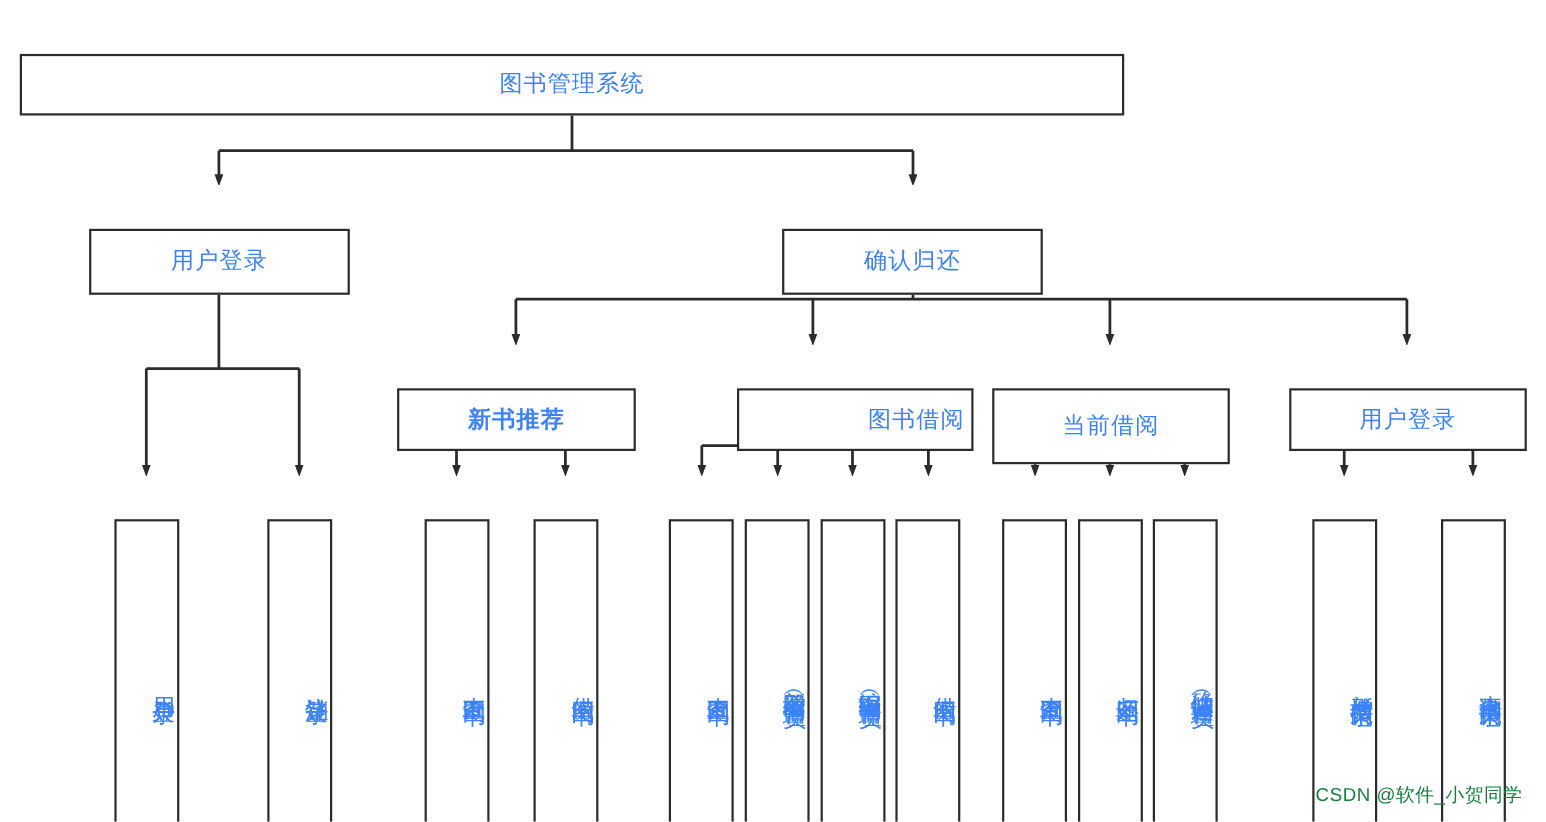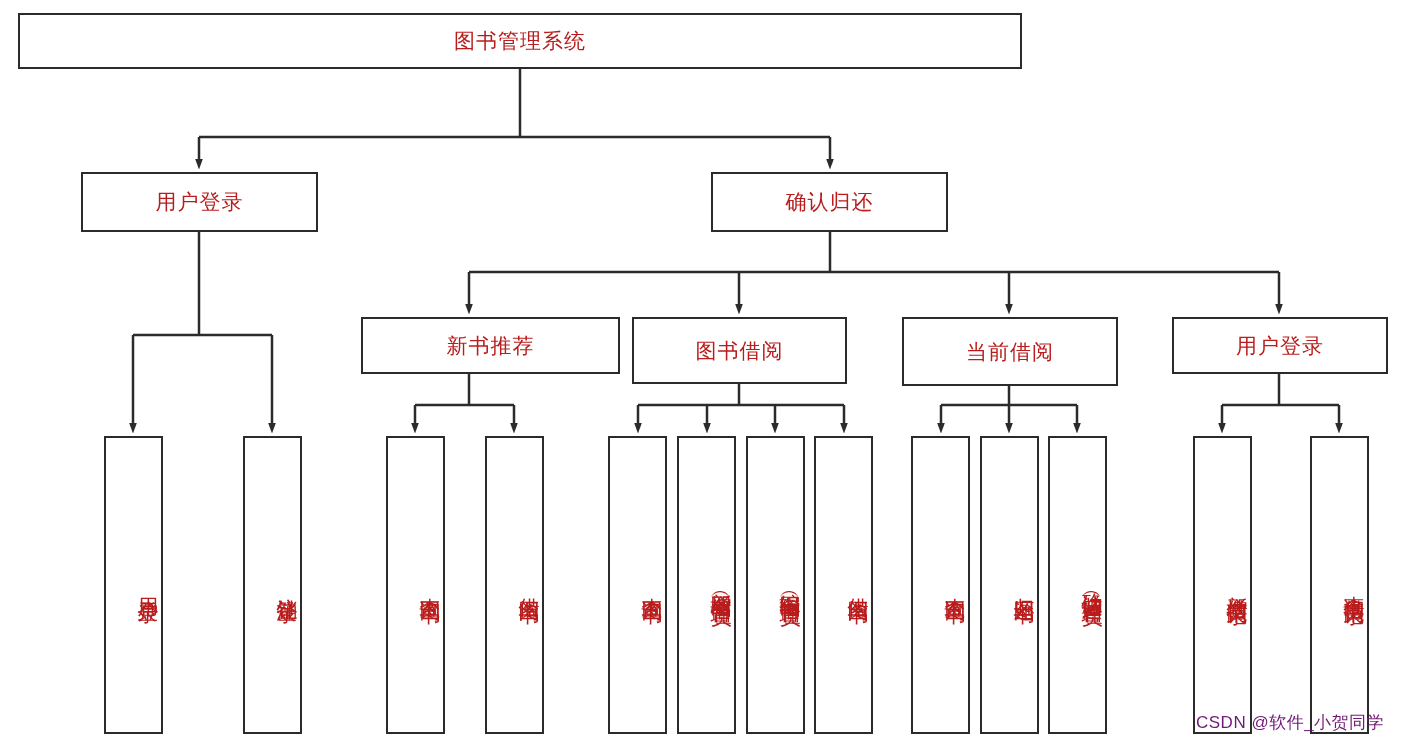--- a/index.html
+++ b/index.html
@@ -27,22 +27,23 @@
     pointer-events: none;
   }
   .node {
     position: absolute;
     box-sizing: border-box;
     background: #ffffff;
     border: 2px solid #2b2b2b;
     display: flex;
     align-items: center;
     justify-content: center;
-    color: #b91c1c;
+    color: #3b82f6;
     z-index: 2;
+    margin-top: 36px;
   }
   .node.horiz {
     font-size: 21px;
     letter-spacing: 1px;
     line-height: 1.2;
     padding: 0 6px;
   }
   .node.root {
     font-size: 21px;
   }
@@ -59,21 +60,21 @@
   }
   .node.vert span {
     writing-mode: vertical-rl;
     text-orientation: upright;
   }
   .watermark {
     position: absolute;
     left: 1196px;
     top: 711px;
     font-size: 17px;
-    color: #701a75;
+    color: #15803d;
     letter-spacing: 0.5px;
     white-space: nowrap;
     z-index: 3;
   }
 </style>
 </head>
 <body>
 
 <div id="canvas">
 
@@ -131,24 +132,24 @@
     <span>图书管理系统</span>
   </div>
 
   <div class="node horiz" style="left:81px; top:172px; width:237px; height:60px;">
     <span>用户登录</span>
   </div>
   <div class="node horiz" style="left:711px; top:172px; width:237px; height:60px;">
     <span>确认归还</span>
   </div>
 
-  <div class="node horiz" style="left:361px; top:317px; width:259px; height:57px;">
+  <div class="node horiz" style="left:361px; top:317px; width:217px; height:57px;font-weight:bold;">
     <span>新书推荐</span>
   </div>
-  <div class="node horiz" style="left:632px; top:317px; width:215px; height:67px;">
+  <div class="node horiz" style="left:670px; top:317px; width:215px; height:57px;justify-content:flex-end;">
     <span>图书借阅</span>
   </div>
   <div class="node horiz" style="left:902px; top:317px; width:216px; height:69px;">
     <span>当前借阅</span>
   </div>
   <div class="node horiz" style="left:1172px; top:317px; width:216px; height:57px;">
     <span>用户登录</span>
   </div>
 
   <div class="node vert" style="left:104px; top:436px; width:59px; height:298px;">

